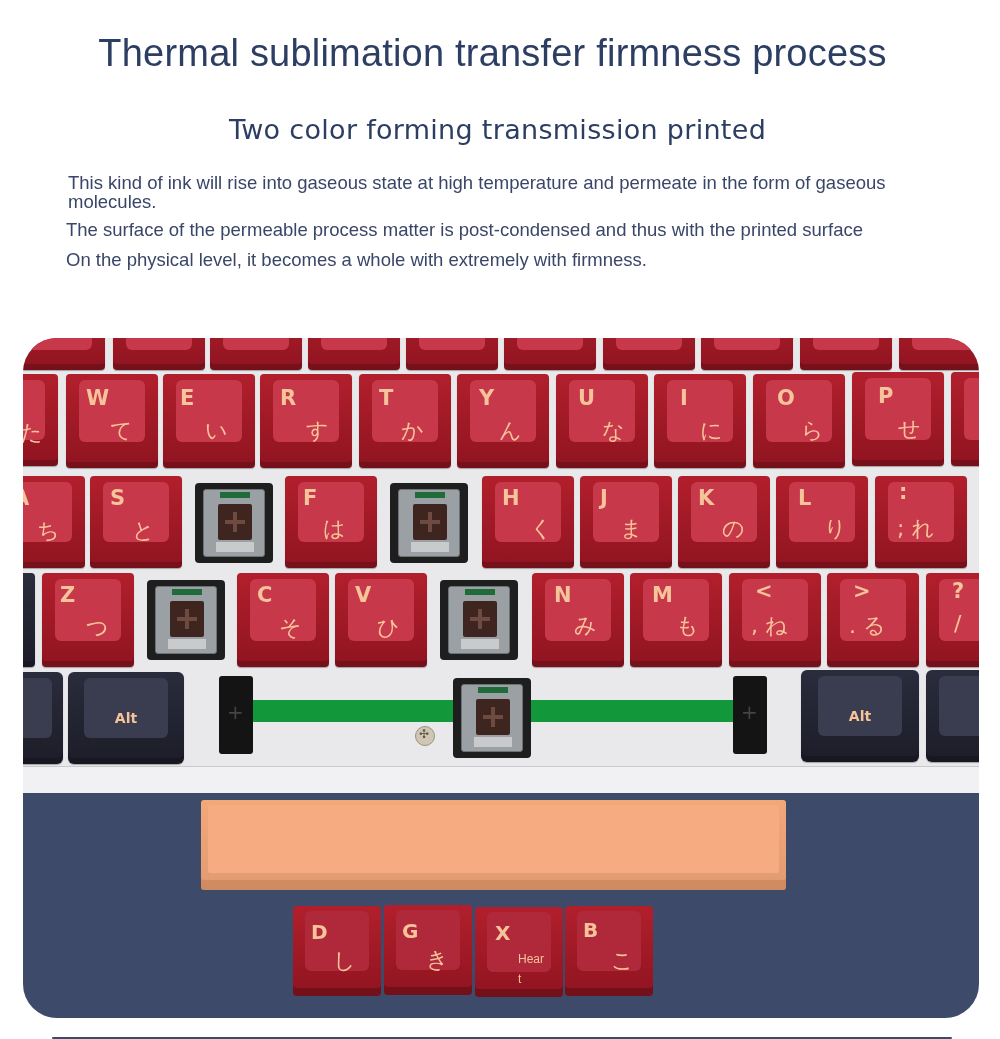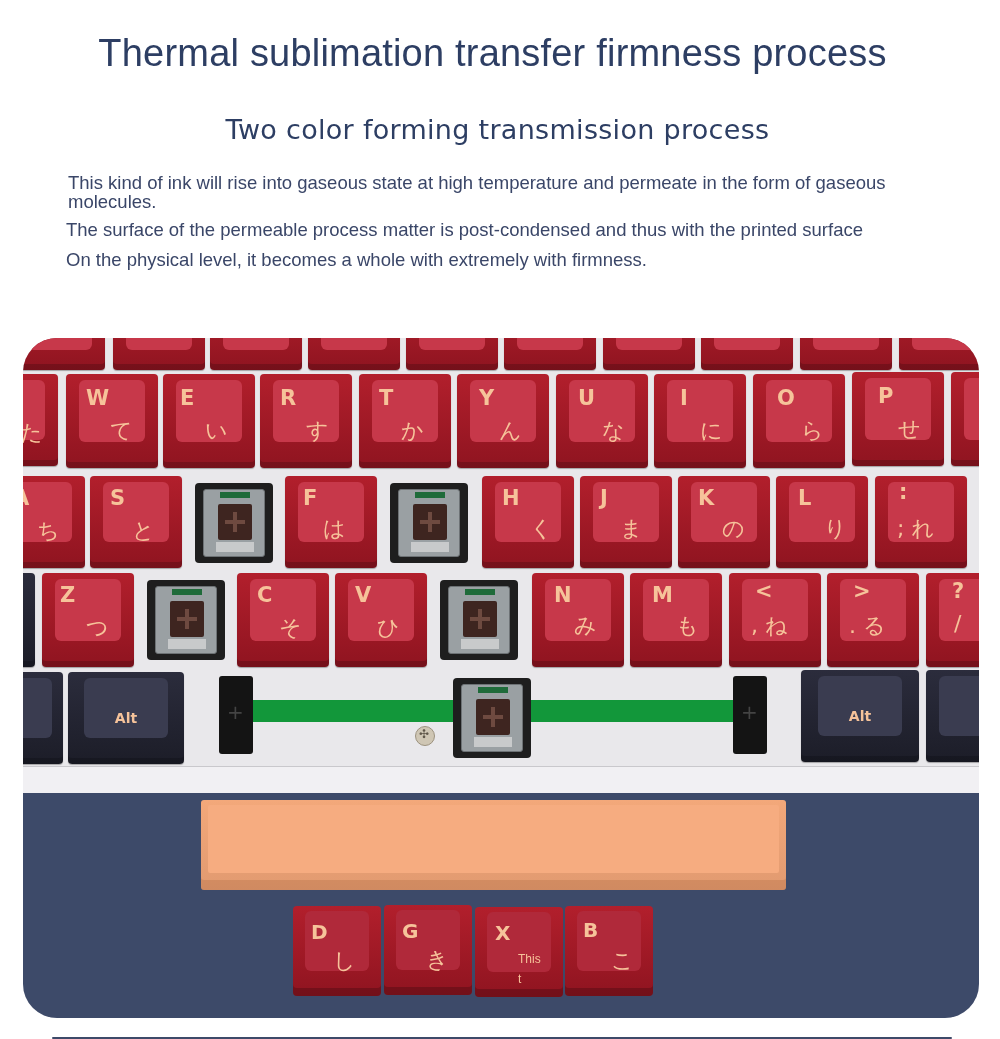--- a/index.html
+++ b/index.html
@@ -38,21 +38,21 @@
   .key .top {
     position: absolute; left: 14%; top: 6%; width: 72%; height: 66%;
     border-radius: 6px; background: #c7384a;
   }
   .key .leg {
     position: absolute; color: #f6c39a; font-family: "DejaVu Sans", sans-serif; font-weight: bold; font-size: 21px;
   }
   .key .kana {
     position: absolute; color: #f6c39a; font-family: "DejaVu Sans", sans-serif; font-size: 22px;
   }
-  .key.dark { background: linear-gradient(#2b2c3c, #1c1d28); }
+  .key.dark { background: linear-gradient(#2b2c3c, #1c1d28); border-radius: 6px; }
   .key.dark .top { background: #3a3c50; }
   .key.dark .leg { font-size: 14px; left: 0; width: 100%; text-align: center; top: 38px; }
 
   .switch {
     position: absolute; width: 78px; height: 80px; background: #1e1e1e; border-radius: 4px;
   }
   .switch .housing {
     position: absolute; left: 8px; top: 6px; width: 62px; height: 68px; background: #9aa0a3;
     border-radius: 3px; border: 1px solid #6d7275;
   }
@@ -80,21 +80,21 @@
   .loose .key .top { background: #b0293a; }
   .loose .key .leg { font-size: 20px; }
   .hear { position: absolute; color: #f6c39a; font-family: "Liberation Sans", sans-serif; font-size: 12px; }
 
   .bottom-line { position: absolute; left: 52px; top: 1037px; width: 900px; height: 2px; background: #3d4a69; border-radius: 2px; }
 </style>
 </head>
 <body>
 
 <div class="title">Thermal sublimation transfer firmness process</div>
-<div class="subtitle">Two color forming transmission process</div>
+<div class="subtitle">Two color forming transmission printed</div>
 
 <div class="para p1">This kind of ink will rise into gaseous state at high temperature and permeate in the form of gaseous molecules.</div>
 <div class="para p2">The surface of the permeable process matter is post-condensed and thus with the printed surface</div>
 <div class="para p3">On the physical level, it becomes a whole with extremely with firmness.</div>
 
 <div class="photo">
   <div class="plate"></div>
   <div class="plate-lip"></div>
 
   <div class="key" style="left:-8px;top:-40px;width:90px;height:72px;">
@@ -332,21 +332,21 @@
           <span class="kana" style="left:40px;top:40px;">し</span>
       </div>
       <div class="key" style="left:361px;top:112px;width:88px;height:90px;">
         <div class="top"></div>
           <span class="leg" style="left:18px;top:14px;">G</span>
           <span class="kana" style="left:42px;top:40px;">き</span>
       </div>
       <div class="key" style="left:452px;top:114px;width:88px;height:90px;">
         <div class="top"></div>
           <span class="leg" style="left:20px;top:14px;">X</span>
-        <span class="hear" style="left:43px;top:45px;">This</span>
+        <span class="hear" style="left:43px;top:45px;">Hear</span>
         <span class="hear" style="left:43px;top:65px;">t</span>
       </div>
       <div class="key" style="left:542px;top:113px;width:88px;height:90px;">
         <div class="top"></div>
           <span class="leg" style="left:18px;top:12px;">B</span>
           <span class="kana" style="left:46px;top:40px;">こ</span>
       </div>
     </div>
   </div>
 </div>

